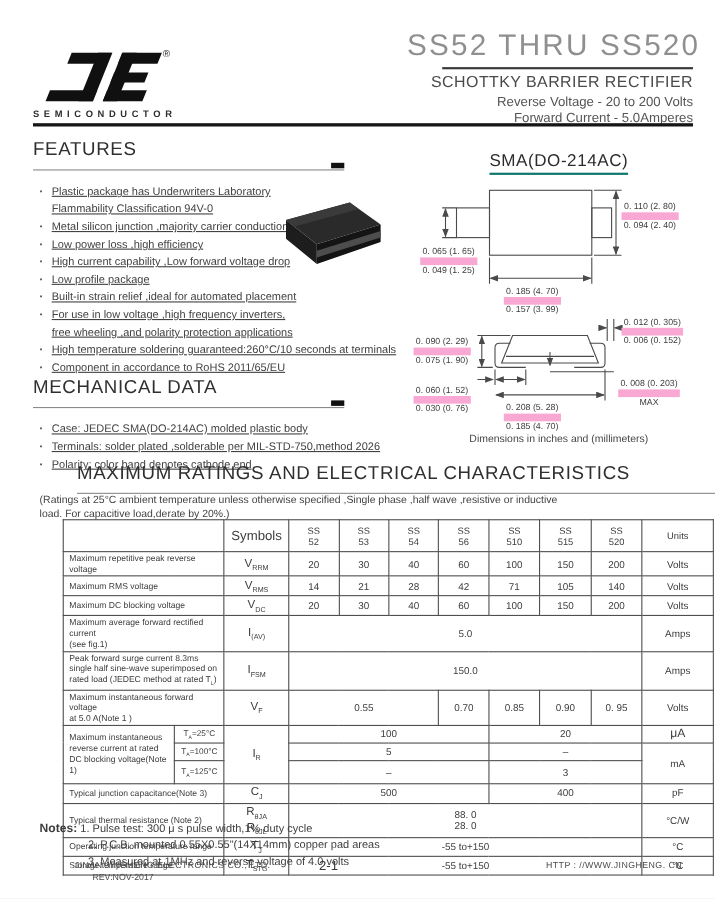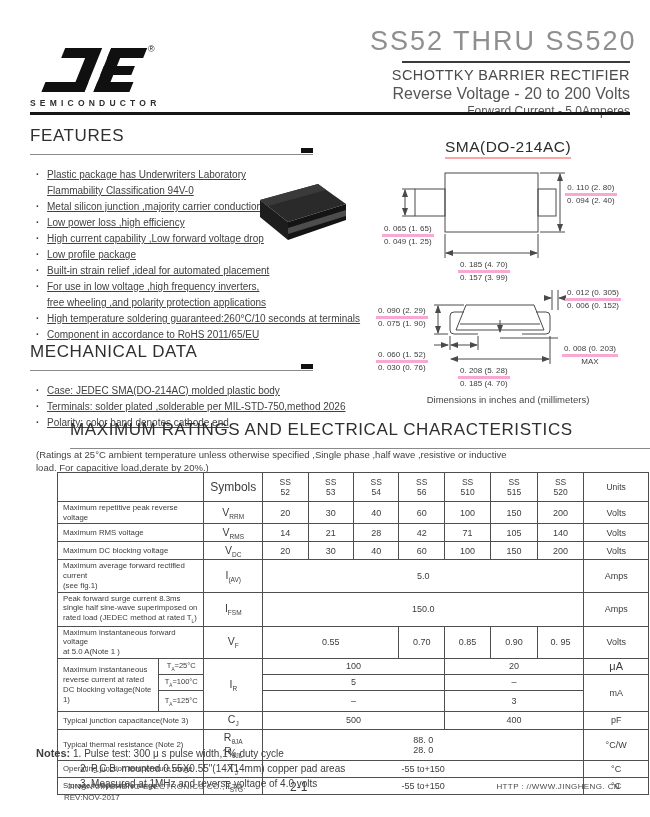--- a/index.html
+++ b/index.html
@@ -7,42 +7,42 @@
         font-family:"Liberation Sans",sans-serif;color:#3d3d3d;overflow:hidden;}
   
   .logo-block{position:absolute;left:30px;top:44px;width:160px;}
   .logo-svg{display:block;}
   .logo-reg{position:absolute;left:118px;top:0;font-size:9px;color:#222;}
   .logo-sub{margin-top:2px;font-size:8.5px;letter-spacing:4.2px;color:#2e2e2e;font-weight:bold;}
   .title-block{position:absolute;right:20px;top:26px;width:260px;text-align:right;}
   .part-range{font-size:27px;color:#8f8f8f;letter-spacing:2px;font-weight:400;white-space:nowrap;}
   .title-rule{margin:4px 0 4px auto;width:228px;height:2px;background:#3a3a3a;}
   .subtitle{font-size:14.5px;color:#4a4a4a;letter-spacing:.4px;}
-  .hline2{font-size:16px;color:#555;margin-top:2px;}
+  .hline2{font-size:12px;color:#555;margin-top:2px;}
   .hline3{font-size:12px;color:#555;margin-top:1px;}
   .top-rule{position:absolute;left:30px;top:112px;width:600px;height:3px;background:#161616;}
   
   .sec-head{font-size:17px;color:#2f2f2f;letter-spacing:.6px;}
   .sec-rule{position:relative;border-bottom:1px solid #8a8a8a;height:8px;}
   .sec-rule .cap{position:absolute;right:0;bottom:1px;width:12px;height:5px;background:#111;}
   
   .features{position:absolute;left:30px;top:126px;width:300px;}
   .feat-list{list-style:none;margin:12px 0 0 4px;padding:0;width:330px;}
   .feat-list li{position:relative;padding-left:13px;font-size:10px;line-height:1.6;color:#424242;text-decoration:underline;}
   .feat-list li::before{content:"·";position:absolute;left:2px;top:0;font-weight:bold;color:#333;}
   .preline{white-space:pre-line;}
   .mech{position:absolute;left:30px;top:342px;width:300px;}
   .chip-img{position:absolute;left:248px;top:176px;}
   
   .pkg-panel{position:absolute;left:372px;top:138px;width:272px;height:292px;font-size:8px;color:#3c3c3c;}
   .pkg-title{position:absolute;left:0;top:0;width:100%;text-align:center;}
-  .pkg-title span{display:inline-block;font-size:15.5px;color:#2c2c2c;border-bottom:2px solid #fca5a5;padding-bottom:1px;letter-spacing:.5px;}
+  .pkg-title span{display:inline-block;font-size:15.5px;color:#2c2c2c;border-bottom:2px solid #0f766e;padding-bottom:1px;letter-spacing:.5px;}
   .pkg-svg{position:absolute;left:0;top:0;}
   .frac{position:absolute;text-align:center;line-height:1.25;white-space:nowrap;}
-  .frac .ftop{display:block;border-bottom:3px solid #f9a8d4;padding:0 2px;}
+  .frac .ftop{display:block;border-bottom:7px solid #f9a8d4;padding:0 2px;}
   .frac .fbot{display:block;padding:0 2px;}
   .pkg-caption{position:absolute;left:0;top:256px;width:100%;text-align:center;font-size:9.5px;color:#454545;}
   
   .ratings-head{position:absolute;left:30px;top:420px;width:600px;margin-left:40px;}
   .ratings-intro{position:absolute;left:36px;top:449px;width:590px;font-size:9.5px;line-height:1.35;color:#424242;}
   .ratings-table{position:absolute;left:57px;top:472px;width:592px;border-collapse:collapse;table-layout:fixed;}
   .ratings-table td{border:1px solid #4f4f4f;text-align:center;vertical-align:middle;
                     font-size:9px;color:#3c3c3c;padding:1px 2px;overflow:hidden;}
   .ratings-table td.lbl{text-align:left;font-size:7.8px;line-height:1.25;padding-left:5px;}
   .ratings-table td.sym{font-size:10.5px;}
@@ -52,21 +52,21 @@
   .ratings-table td.hdr-sym{font-size:12px;}
   .ratings-table td.cond{font-size:7.5px;padding:0;}
   sub{font-size:.62em;}
   
   .notes{position:absolute;left:36px;top:747px;font-size:10px;color:#3e3e3e;line-height:1.1;}
   .notes .nprefix{font-weight:bold;font-size:11px;}
   .notes .nrow{margin-bottom:4px;}
   .notes .indent{margin-left:44px;}
   .footer{position:absolute;left:0;top:782px;width:650px;font-size:8px;color:#4a4a4a;}
   .footer .company{position:absolute;left:68px;top:0;letter-spacing:.4px;}
-  .footer .rev{position:absolute;left:64px;top:11px;}
+  .footer .rev{position:absolute;left:84px;top:11px;}
   .footer .page-num{position:absolute;left:290px;top:-2px;font-size:12px;color:#3a3a3a;}
   .footer .url{position:absolute;right:30px;top:0;letter-spacing:.4px;}
 </style>
 </head>
 <body>
 
 <div class="page">
 
   <div class="logo-block">
     <svg class="logo-svg" width="130" height="52" viewBox="0 0 130 52">

